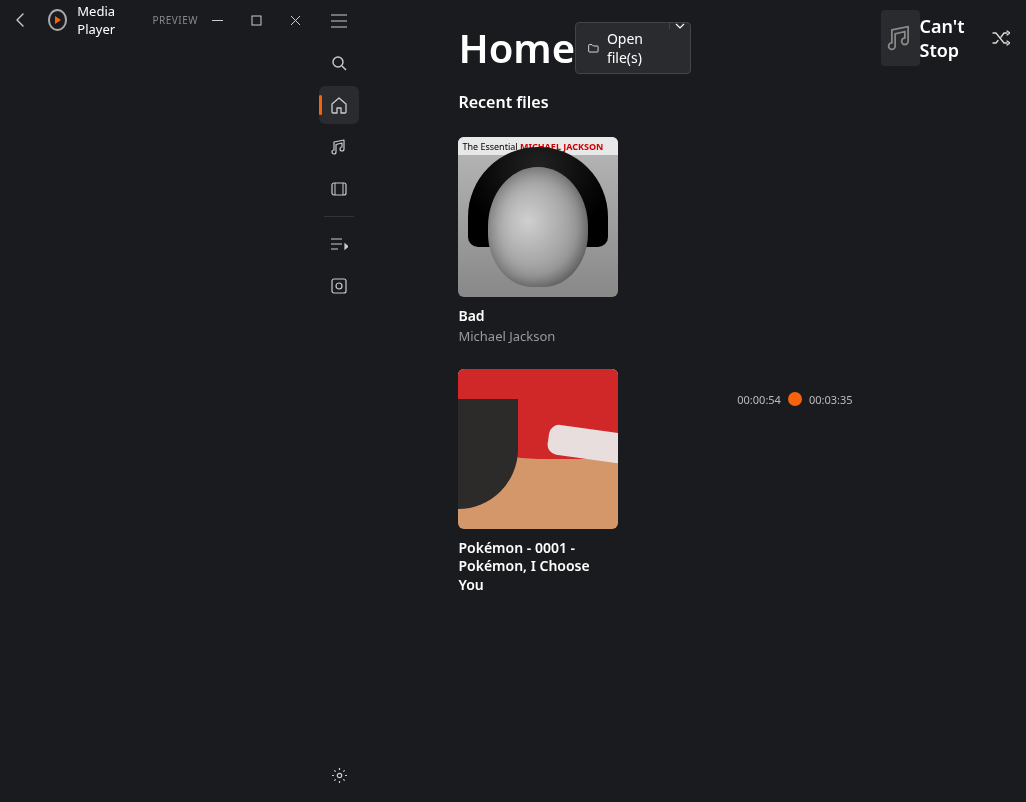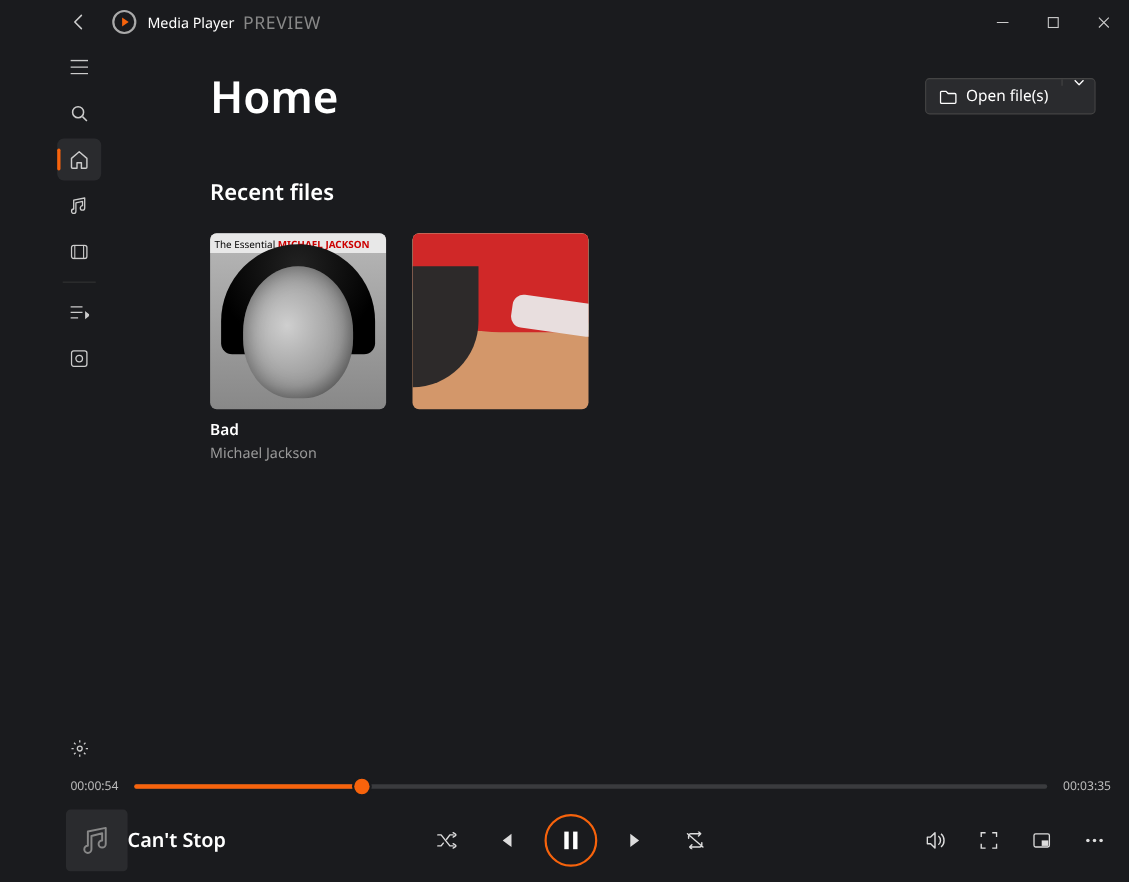--- a/index.html
+++ b/index.html
@@ -1,25 +1,25 @@
 <!DOCTYPE html>
 <html><head>
 <meta charset="utf-8">
 <style>
   * { box-sizing: border-box; margin: 0; padding: 0; }
   html, body { width: 1026px; height: 802px; overflow: hidden; font-family: "Segoe UI", system-ui, sans-serif; background: #1a1b1e; color: #fff; }
-  .window { display: flex; flex-direction: column; width: 100%; height: 100%; padding-left: 48px; }
+  .window { display: flex; flex-direction: row; width: 100%; height: 100%; }
 
   
   .titlebar { height: 40px; display: flex; align-items: center; padding: 0 0 0 4px; }
   .back-btn { width: 40px; height: 40px; display: flex; align-items: center; justify-content: center; color: #ccc; cursor: pointer; }
   .app-icon { width: 22px; height: 22px; border: 2px solid #aaa; border-radius: 50%; display: flex; align-items: center; justify-content: center; margin-left: 10px; }
   .app-icon-inner { width: 0; height: 0; border-left: 6px solid #f7630c; border-top: 4px solid transparent; border-bottom: 4px solid transparent; margin-left: 1px; }
   .app-title { font-size: 13px; margin-left: 10px; }
-  .app-badge { font-size: 16px; color: #888; margin-left: 8px; letter-spacing: .5px; }
+  .app-badge { font-size: 10px; color: #888; margin-left: 8px; letter-spacing: .5px; }
   .title-spacer { flex: 1; }
   .win-btn { width: 46px; height: 32px; display: flex; align-items: center; justify-content: center; color: #ccc; cursor: pointer; }
 
   
   .body { flex: 1; display: flex; min-height: 0; gap: 39px; }
 
   
   .sidebar { width: 48px; display: flex; flex-direction: column; align-items: center; padding-top: 0; }
   .side-btn { width: 40px; height: 38px; display: flex; align-items: center; justify-content: center; color: #ccc; cursor: pointer; border-radius: 6px; position: relative; margin: 2px 0; }
   .side-btn.active { background: #2a2b2e; }
@@ -28,21 +28,21 @@
   .side-spacer { flex: 1; }
 
   
   .main { flex: 1; padding: 20px 30px 0 56px; overflow: auto; }
   .main-header { display: flex; align-items: center; justify-content: space-between; }
   .page-title { font-size: 40px; font-weight: 600; }
   .open-group { display: flex; align-items: flex-start; border: 1px solid #444; border-radius: 4px; overflow: hidden; background: #2a2b2e; }
   .open-btn { display: flex; align-items: center; gap: 8px; padding: 6px 12px; font-size: 14px; cursor: pointer; }
   .open-drop { width: 30px; display: flex; align-items: center; justify-content: center; border-left: 1px solid #444; cursor: pointer; }
 
-  .section-title { font-size: 20px; font-weight: 600; margin-top: 46px; }
+  .section-title { font-size: 16px; font-weight: 600; margin-top: 16px; }
 
   .grid { display: flex; gap: 24px; margin-top: 24px; flex-wrap: wrap; }
   .card { width: 160px; cursor: pointer; }
   .thumb { width: 160px; height: 160px; border-radius: 6px; overflow: hidden; background: #111; display: flex; align-items: center; justify-content: center; position: relative; }
   .card-title { font-size: 14px; font-weight: 600; margin-top: 10px; line-height: 1.3; }
   .card-sub { font-size: 13px; color: #9a9a9a; margin-top: 2px; }
 
   
   .thumb-mj { background: linear-gradient(#b8b8b8, #888); position: relative; }
   .mj-banner { position: absolute; top: 0; left: 0; right: 0; height: 18px; background: #e8e8e8; font-size: 9px; padding: 3px 4px; color: #000; }
@@ -188,20 +188,21 @@
           <div class="card-title">Bad</div>
           <div class="card-sub">Michael Jackson</div>
         </div>
 
         <div class="card">
           <div class="thumb thumb-ash">
             <div class="ash-cap"></div>
             <div class="ash-brim"></div>
             <div class="ash-hair"></div>
           </div>
+          <div class="card-title">Pokémon - 0001 - Pokémon, I Choose You</div>
         </div>
 
 
       </div>
     </div>
   </div>
 
   <div class="progress-row">
     <span>00:00:54</span>
     <div class="progress-track">

